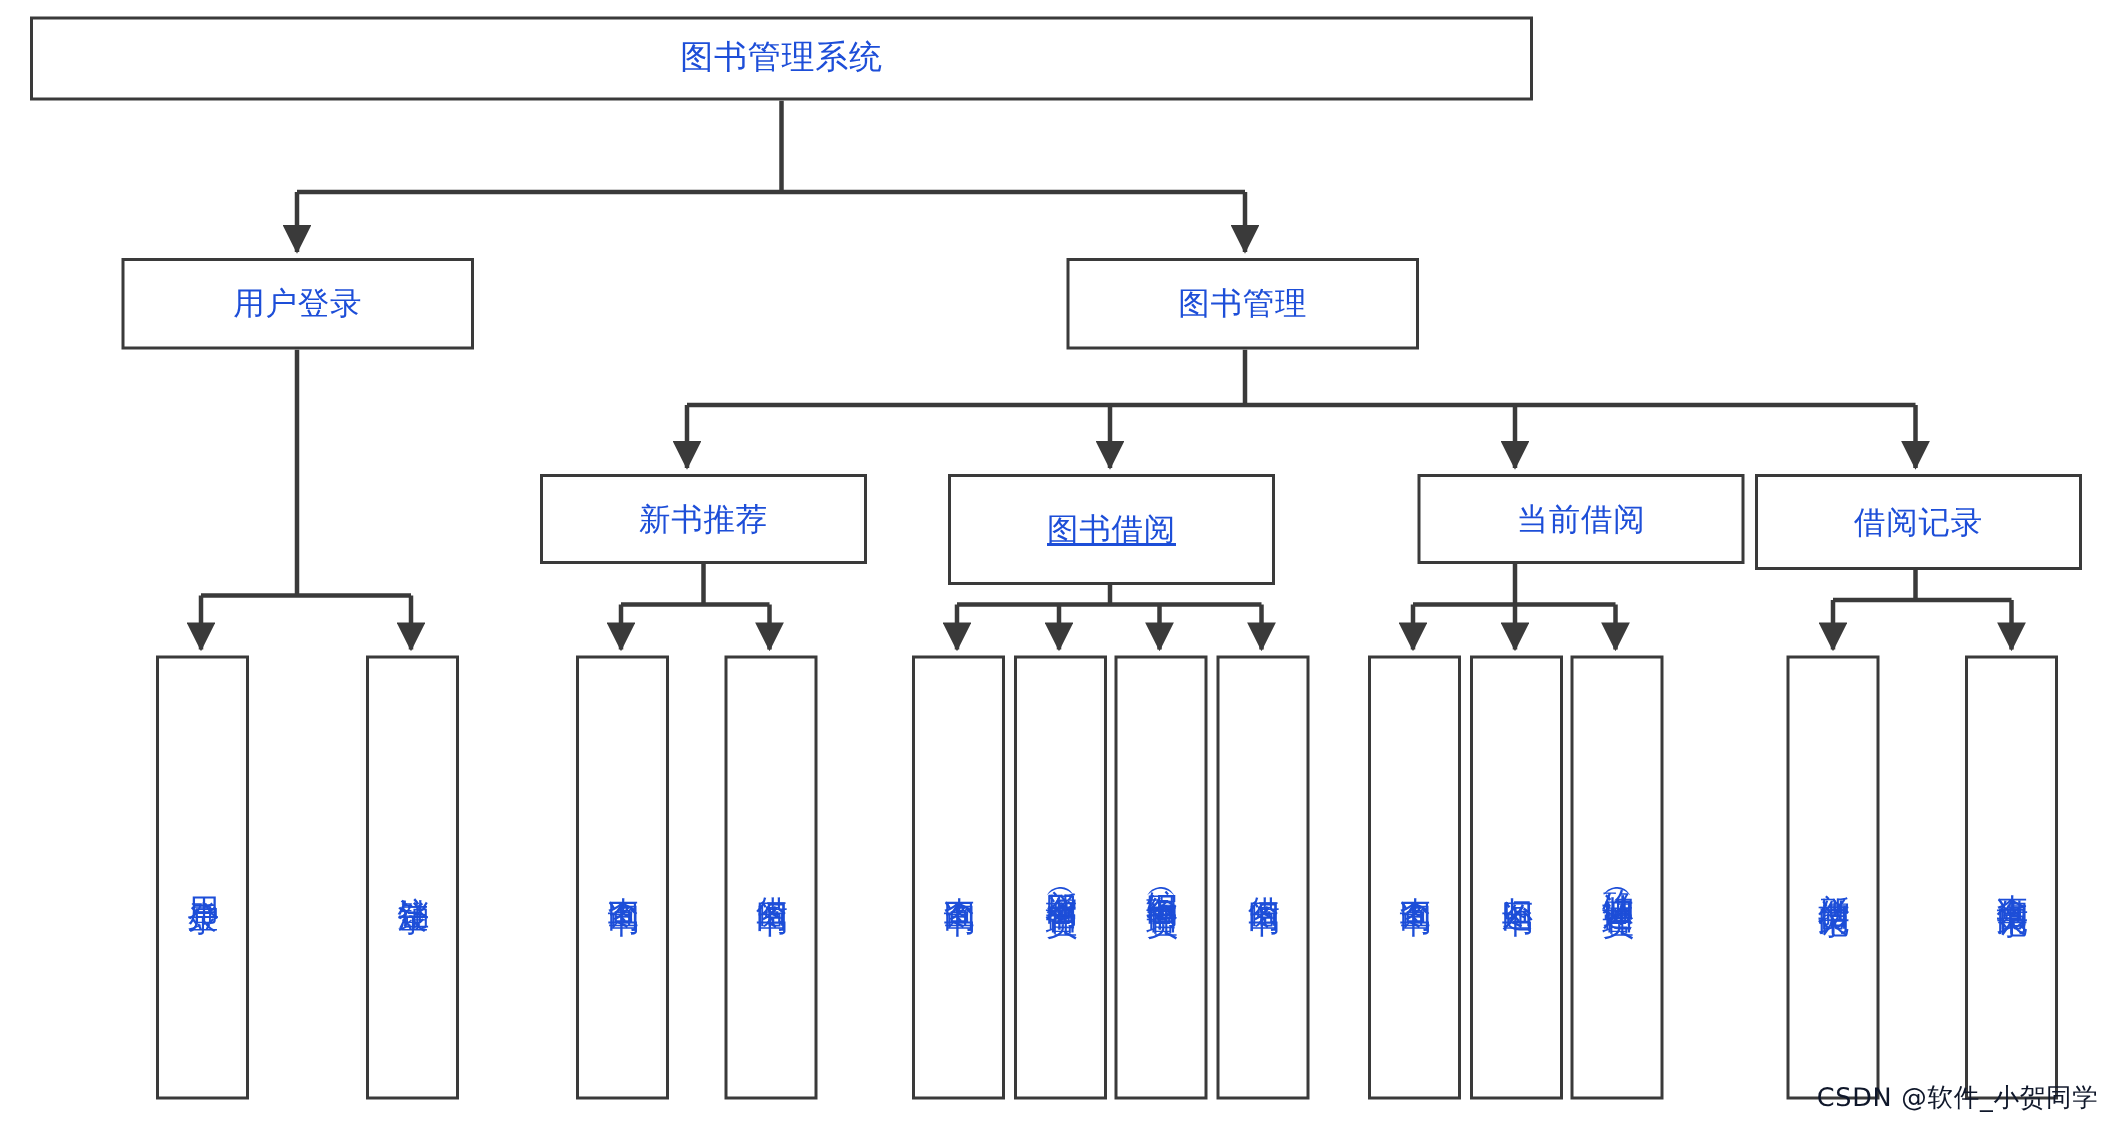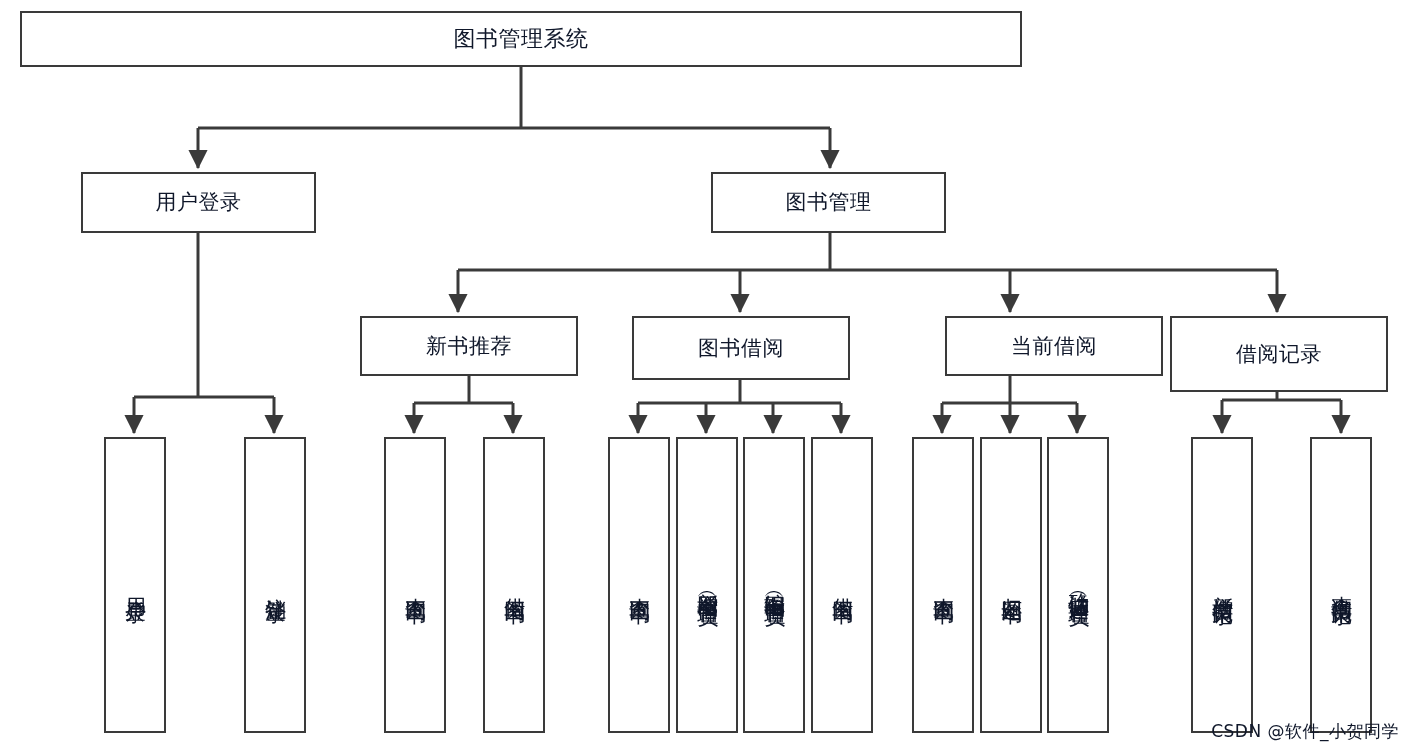--- a/index.html
+++ b/index.html
@@ -27,21 +27,21 @@
     pointer-events: none;
   }
   .node {
     position: absolute;
     box-sizing: border-box;
     background: #ffffff;
     border: 2.5px solid #3a3a3a;
     display: flex;
     align-items: center;
     justify-content: center;
-    color: #0f172a;
+    color: #1d4ed8;
   }
   .node .label {
     display: block;
     text-align: center;
     line-height: 1.18;
     letter-spacing: 0.5px;
   }
   
   .node.h .label {
     writing-mode: horizontal-tb;
@@ -136,27 +136,27 @@
   <div class="node h" style="left:81px; top:172px; width:235px; height:61px;">
     <span class="label">用户登录</span>
   </div>
   <div class="node h" style="left:360px; top:316px; width:218px; height:60px;">
     <span class="label">新书推荐</span>
   </div>
 
   <div class="node h" style="left:711px; top:172px; width:235px; height:61px;">
     <span class="label">图书管理</span>
   </div>
-  <div class="node h" style="left:632px; top:316px; width:218px; height:64px;">
+  <div class="node h" style="left:632px; top:316px; width:218px; height:74px;text-decoration:underline;">
     <span class="label">图书借阅</span>
   </div>
   <div class="node h" style="left:902px; top:316px; width:218px; height:60px;margin-left:43px;">
     <span class="label">当前借阅</span>
   </div>
-  <div class="node h" style="left:1170px; top:316px; width:218px; height:76px;">
+  <div class="node h" style="left:1170px; top:316px; width:218px; height:64px;">
     <span class="label">借阅记录</span>
   </div>
 
   <div class="node v" style="left:104px; top:437px; width:62px; height:296px;">
     <span class="label">用户登录</span>
   </div>
   <div class="node v" style="left:244px; top:437px; width:62px; height:296px;">
     <span class="label">注销登录</span>
   </div>
 

